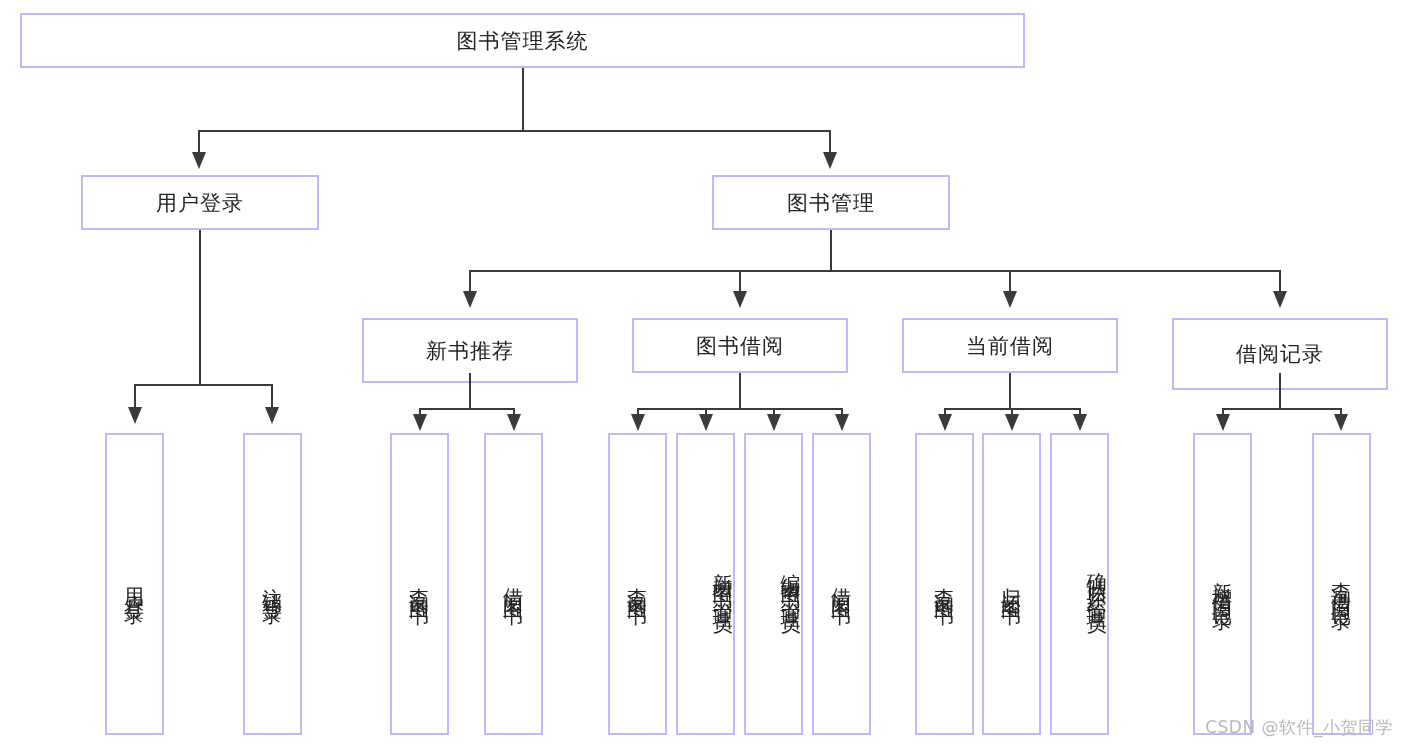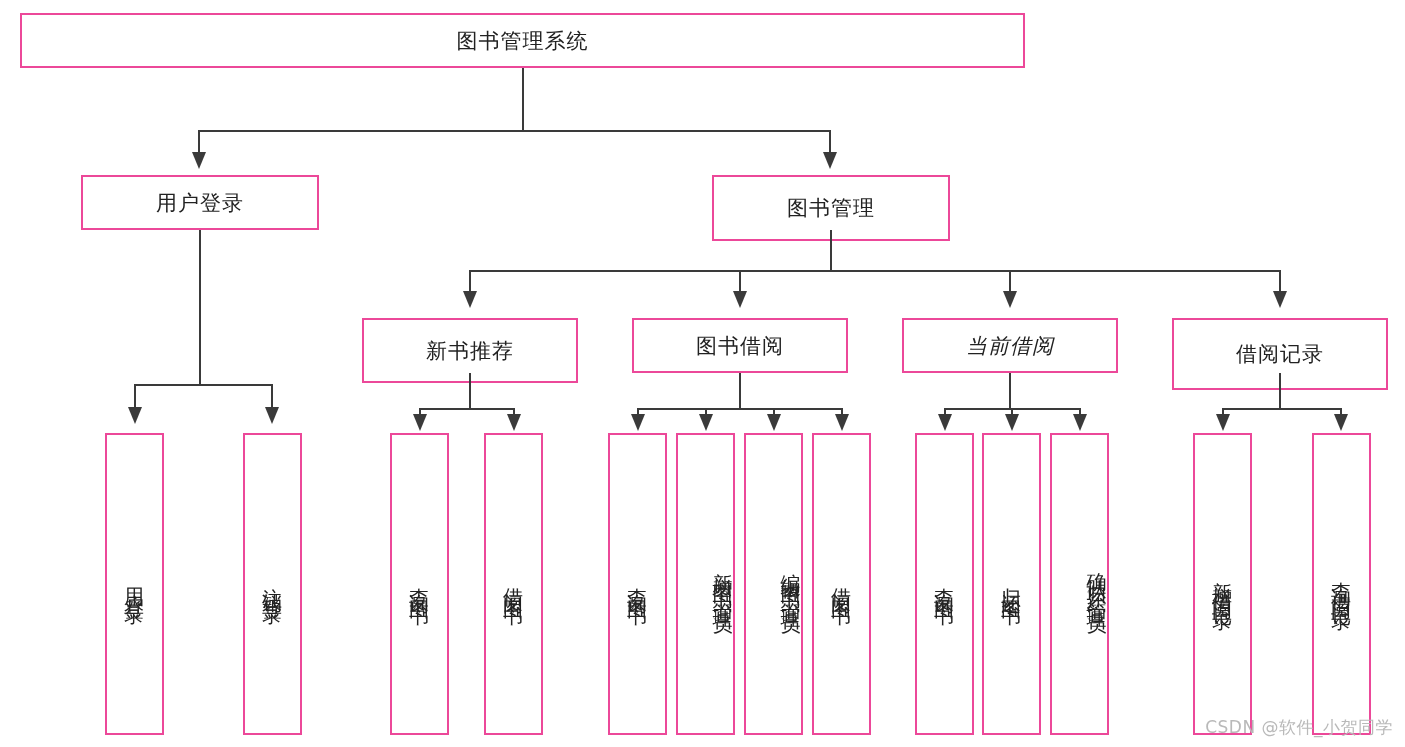--- a/index.html
+++ b/index.html
@@ -11,21 +11,21 @@
     position: relative;
     width: 1405px;
     height: 747px;
     background: #ffffff;
     font-family: "DejaVu Sans", "Liberation Sans", sans-serif;
     overflow: hidden;
   }
   .node {
     position: absolute;
     box-sizing: border-box;
-    border: 2px solid #ec4899;
+    border: 2px solid #c4b5fd;
     background: #ffffff;
     display: flex;
     align-items: center;
     justify-content: center;
     color: #222222;
   }
   .node.h {
     
     font-size: 21px;
     letter-spacing: 1px;
@@ -92,21 +92,21 @@
   <div class="hline" style="left:198px; top:130px; width:633px;"></div>
 
   <div class="vline" style="left:198px; top:130px; height:25px;"></div>
   <div class="arrow" style="left:192px; top:152px;"></div>
   <div class="vline" style="left:829px; top:130px; height:25px;"></div>
   <div class="arrow" style="left:823px; top:152px;"></div>
 
   <div class="node h" style="left:81px; top:175px; width:238px; height:55px;">
     <span class="node-label">用户登录</span>
   </div>
-  <div class="node h" style="left:712px; top:175px; width:238px; height:66px;">
+  <div class="node h" style="left:712px; top:175px; width:238px; height:55px;">
     <span class="node-label">图书管理</span>
   </div>
 
   <div class="vline" style="left:199px; top:230px; height:155px;"></div>
   <div class="hline" style="left:134px; top:384px; width:137px;"></div>
   <div class="vline" style="left:134px; top:384px; height:26px;"></div>
   <div class="arrow" style="left:128px; top:407px;"></div>
   <div class="vline" style="left:271px; top:384px; height:26px;"></div>
   <div class="arrow" style="left:265px; top:407px;"></div>
 
@@ -127,21 +127,21 @@
   <div class="arrow" style="left:1003px; top:291px;"></div>
   <div class="vline" style="left:1279px; top:270px; height:24px;"></div>
   <div class="arrow" style="left:1273px; top:291px;"></div>
 
   <div class="node h" style="left:362px; top:318px; width:216px; height:65px;">
     <span class="node-label">新书推荐</span>
   </div>
   <div class="node h" style="left:632px; top:318px; width:216px; height:55px;">
     <span class="node-label">图书借阅</span>
   </div>
-  <div class="node h" style="left:902px; top:318px; width:216px; height:55px;font-style:italic;">
+  <div class="node h" style="left:902px; top:318px; width:216px; height:55px;">
     <span class="node-label">当前借阅</span>
   </div>
   <div class="node h" style="left:1172px; top:318px; width:216px; height:72px;">
     <span class="node-label">借阅记录</span>
   </div>
 
   <div class="vline" style="left:469px; top:373px; height:36px;"></div>
   <div class="hline" style="left:419px; top:408px; width:96px;"></div>
   <div class="vline" style="left:419px; top:408px; height:16px;"></div>
   <div class="arrow" style="left:413px; top:414px;"></div>

